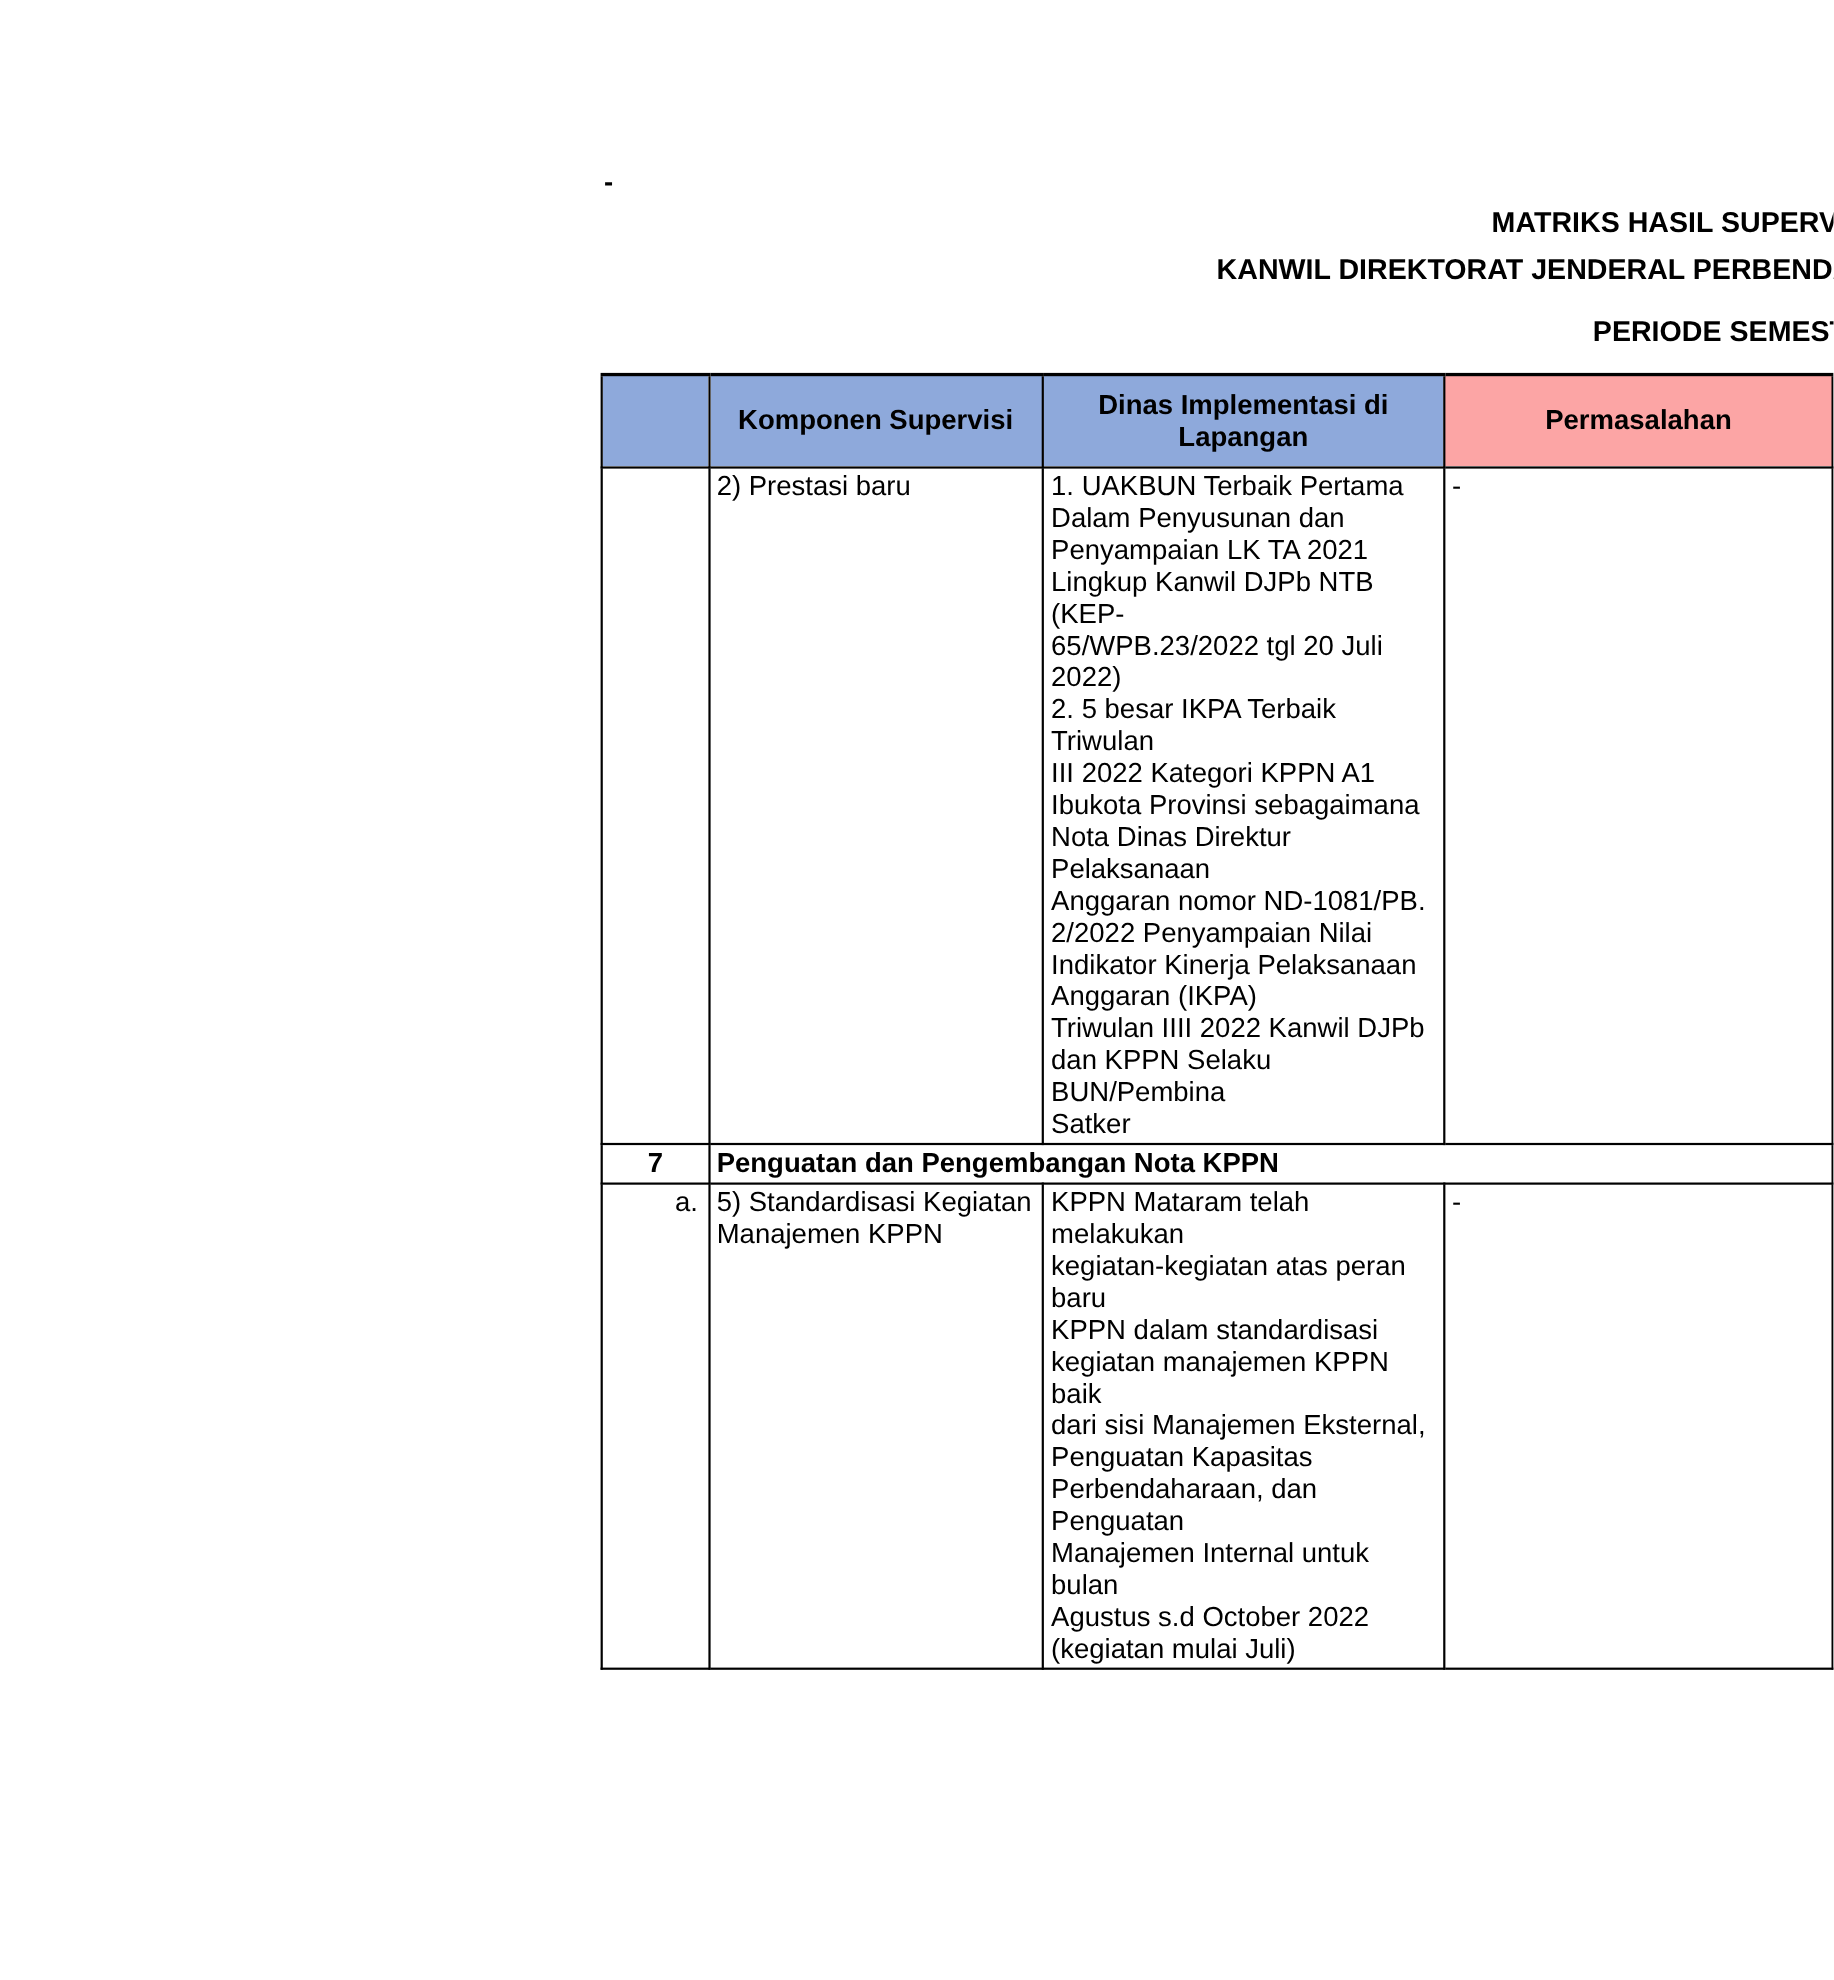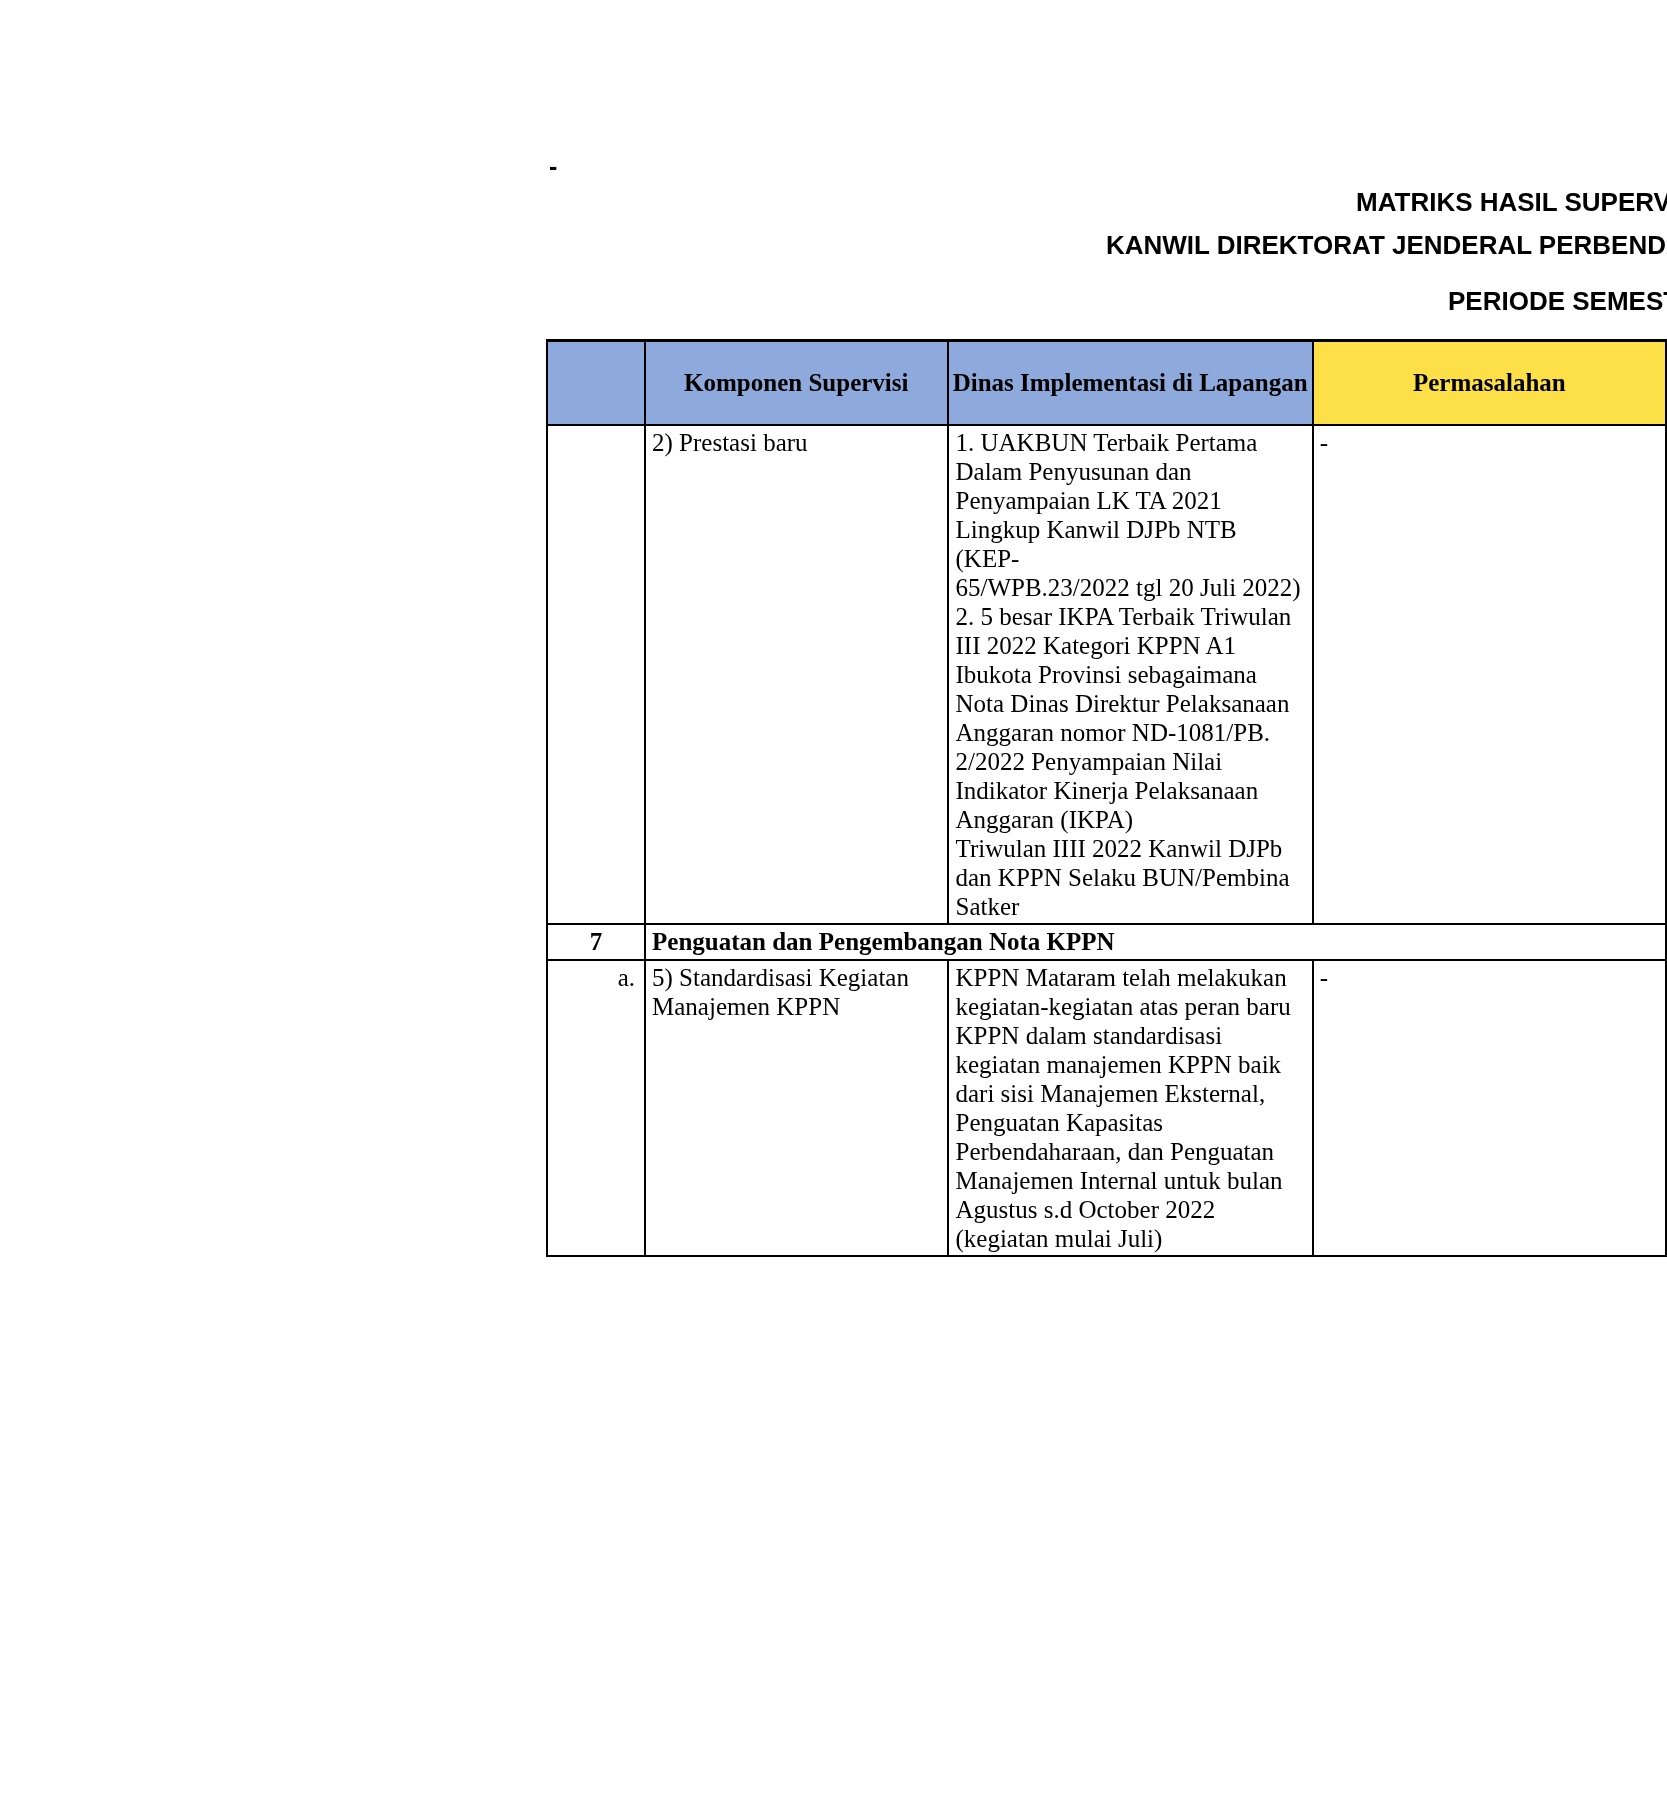--- a/index.html
+++ b/index.html
@@ -34,21 +34,21 @@
   .title-1 { left: 1356px; top: 186px; }
   .title-2 { left: 1106px; top: 229px; }
   .title-3 { left: 1448px; top: 285px; }
 
   table.matrix {
     position: absolute;
     left: 546px;
     top: 339px;
     border-collapse: collapse;
     table-layout: fixed;
-    font-family: Liberation Serif, serif;
+    font-family: Liberation Sans, sans-serif;
   }
   table.matrix td, table.matrix th {
     border: 2px solid #000000;
     font-size: 25px;
     line-height: 29px;
     vertical-align: top;
     padding: 2px 6px;
     overflow: hidden;
     font-weight: normal;
   }
@@ -92,21 +92,21 @@
       <col style="width:111px">
       <col style="width:334px">
       <col style="width:401px">
       <col style="width:392px">
     </colgroup>
     <thead>
       <tr>
         <th style="background: rgb(142, 169, 219);"></th>
         <th style="background: rgb(142, 169, 219);">Komponen Supervisi</th>
         <th style="background: rgb(142, 169, 219);">Dinas Implementasi di Lapangan</th>
-        <th style="background: #fde047;">Permasalahan</th>
+        <th style="background: #fca5a5;">Permasalahan</th>
       </tr>
     </thead>
     <tbody>
       <tr class="row-prestasi">
         <td class="cell-no-center"></td>
         <td class="cell-center">2) Prestasi baru</td>
         <td class="pre hasil-cell">1. UAKBUN Terbaik Pertama
 Dalam Penyusunan dan
 Penyampaian LK TA 2021
 Lingkup Kanwil DJPb NTB (KEP-

